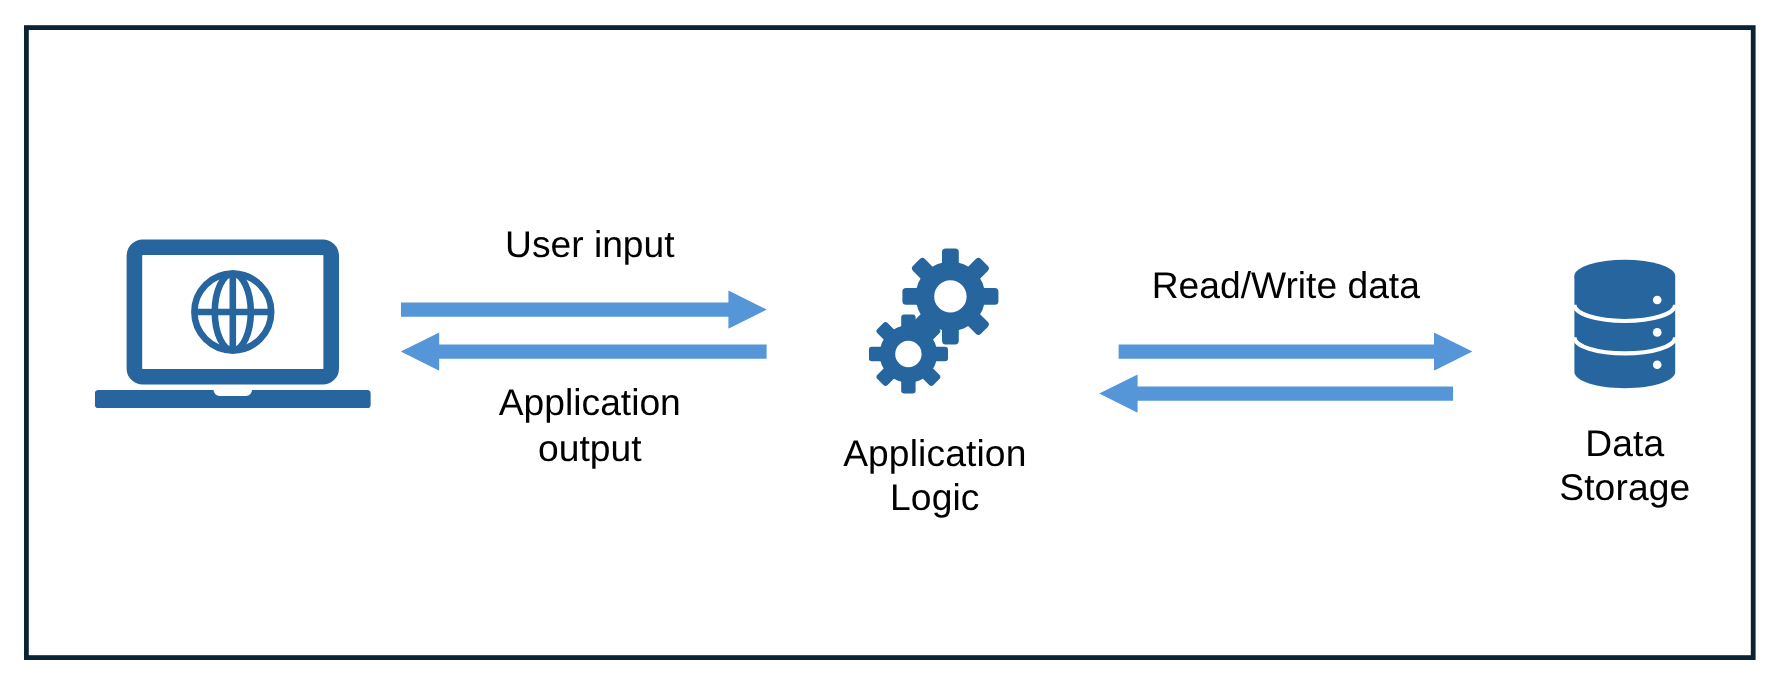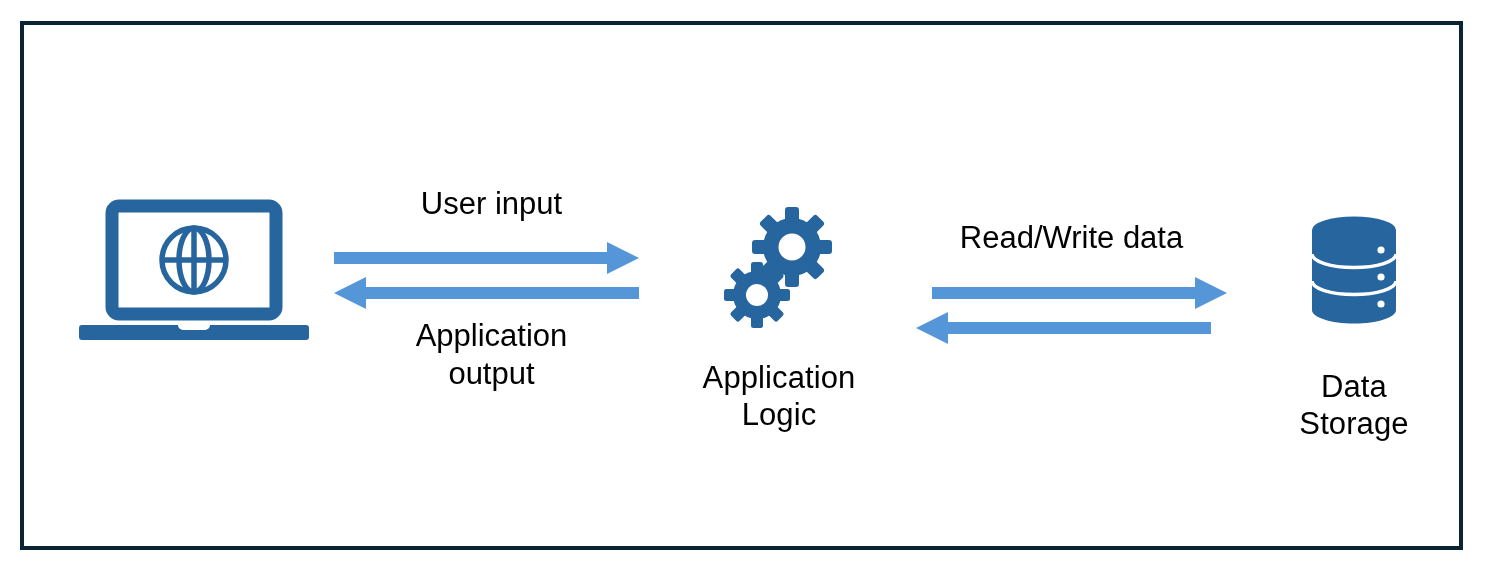--- a/index.html
+++ b/index.html
@@ -63,21 +63,21 @@
   #node-application-logic .node-label {
     margin-top: 24px;
   }
 
   #node-data-storage {
     left: 1235px;
     top: 185px;
     width: 190px;
   }
   #node-data-storage .node-label {
-    margin-top: 40px;
+    margin-top: 23px;
   }
 
   
   .flow {
     position: absolute;
   }
   .flow-label {
     position: absolute;
     width: 100%;
     text-align: center;

